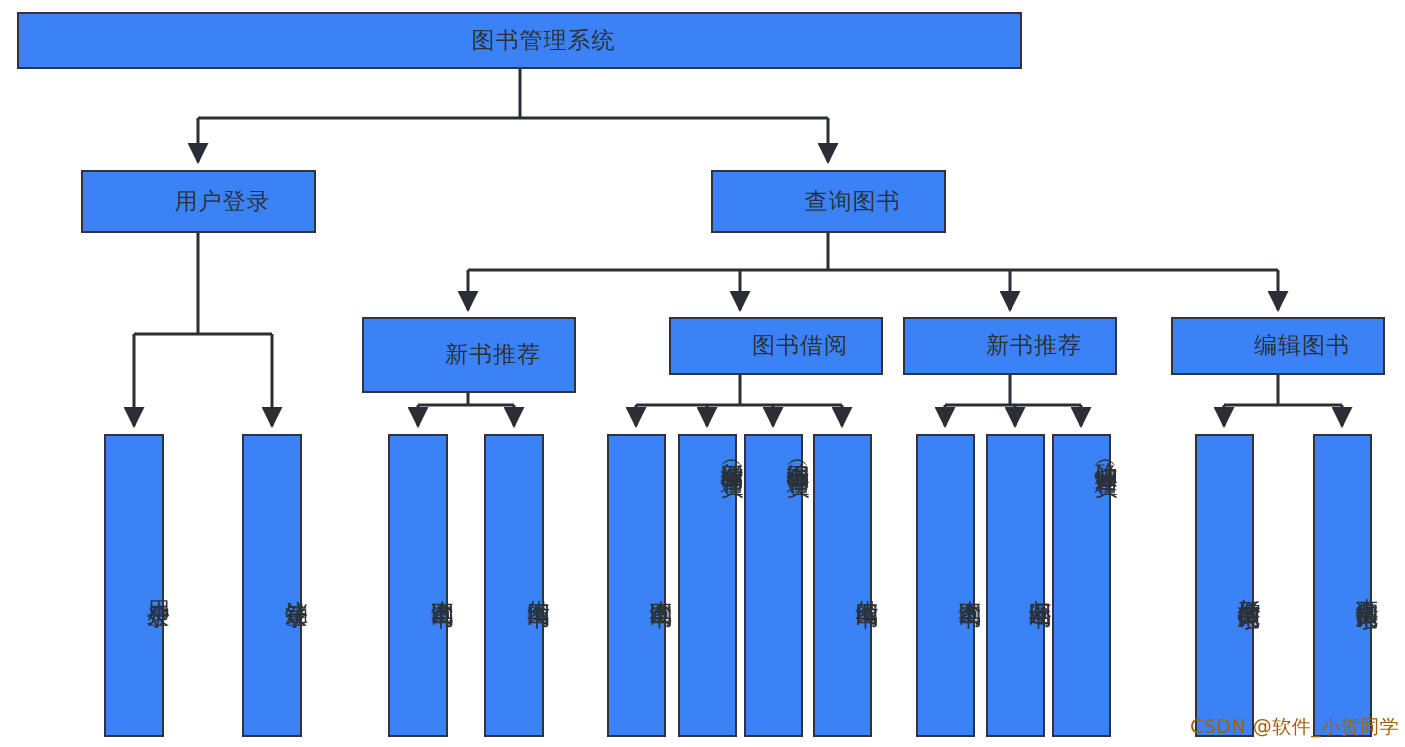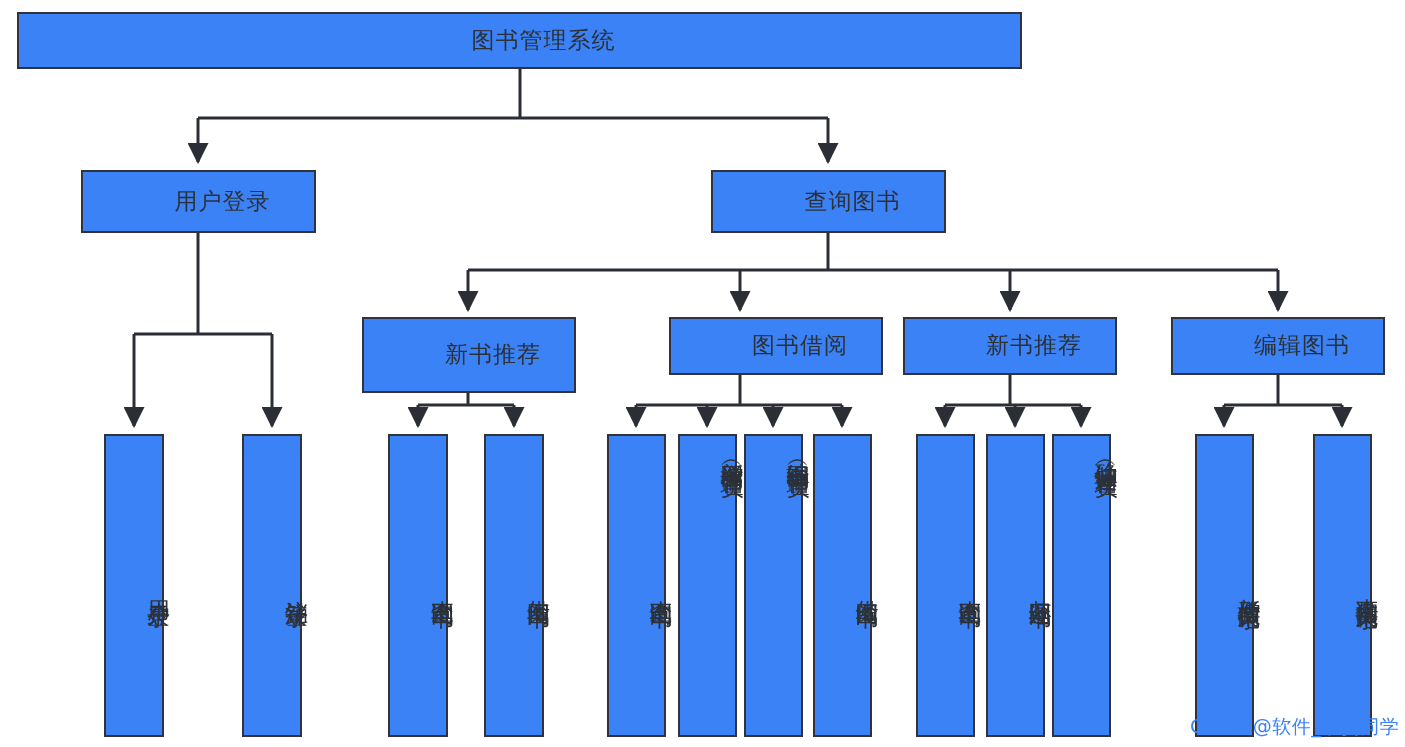--- a/index.html
+++ b/index.html
@@ -55,21 +55,21 @@
     letter-spacing: 2px;
     white-space: nowrap;
     color: #2c3138;
   }
   .node.vert.center-v {
     align-items: center;
     padding-top: 0;
   }
   #watermark {
     position: absolute;
-    color: #3b82f6;
+    color: #a16207;
     font-size: 19px;
     letter-spacing: 0.5px;
     white-space: nowrap;
     user-select: none;
   }
 </style>
 </head>
 <body>
 
 <div id="diagram-root">

